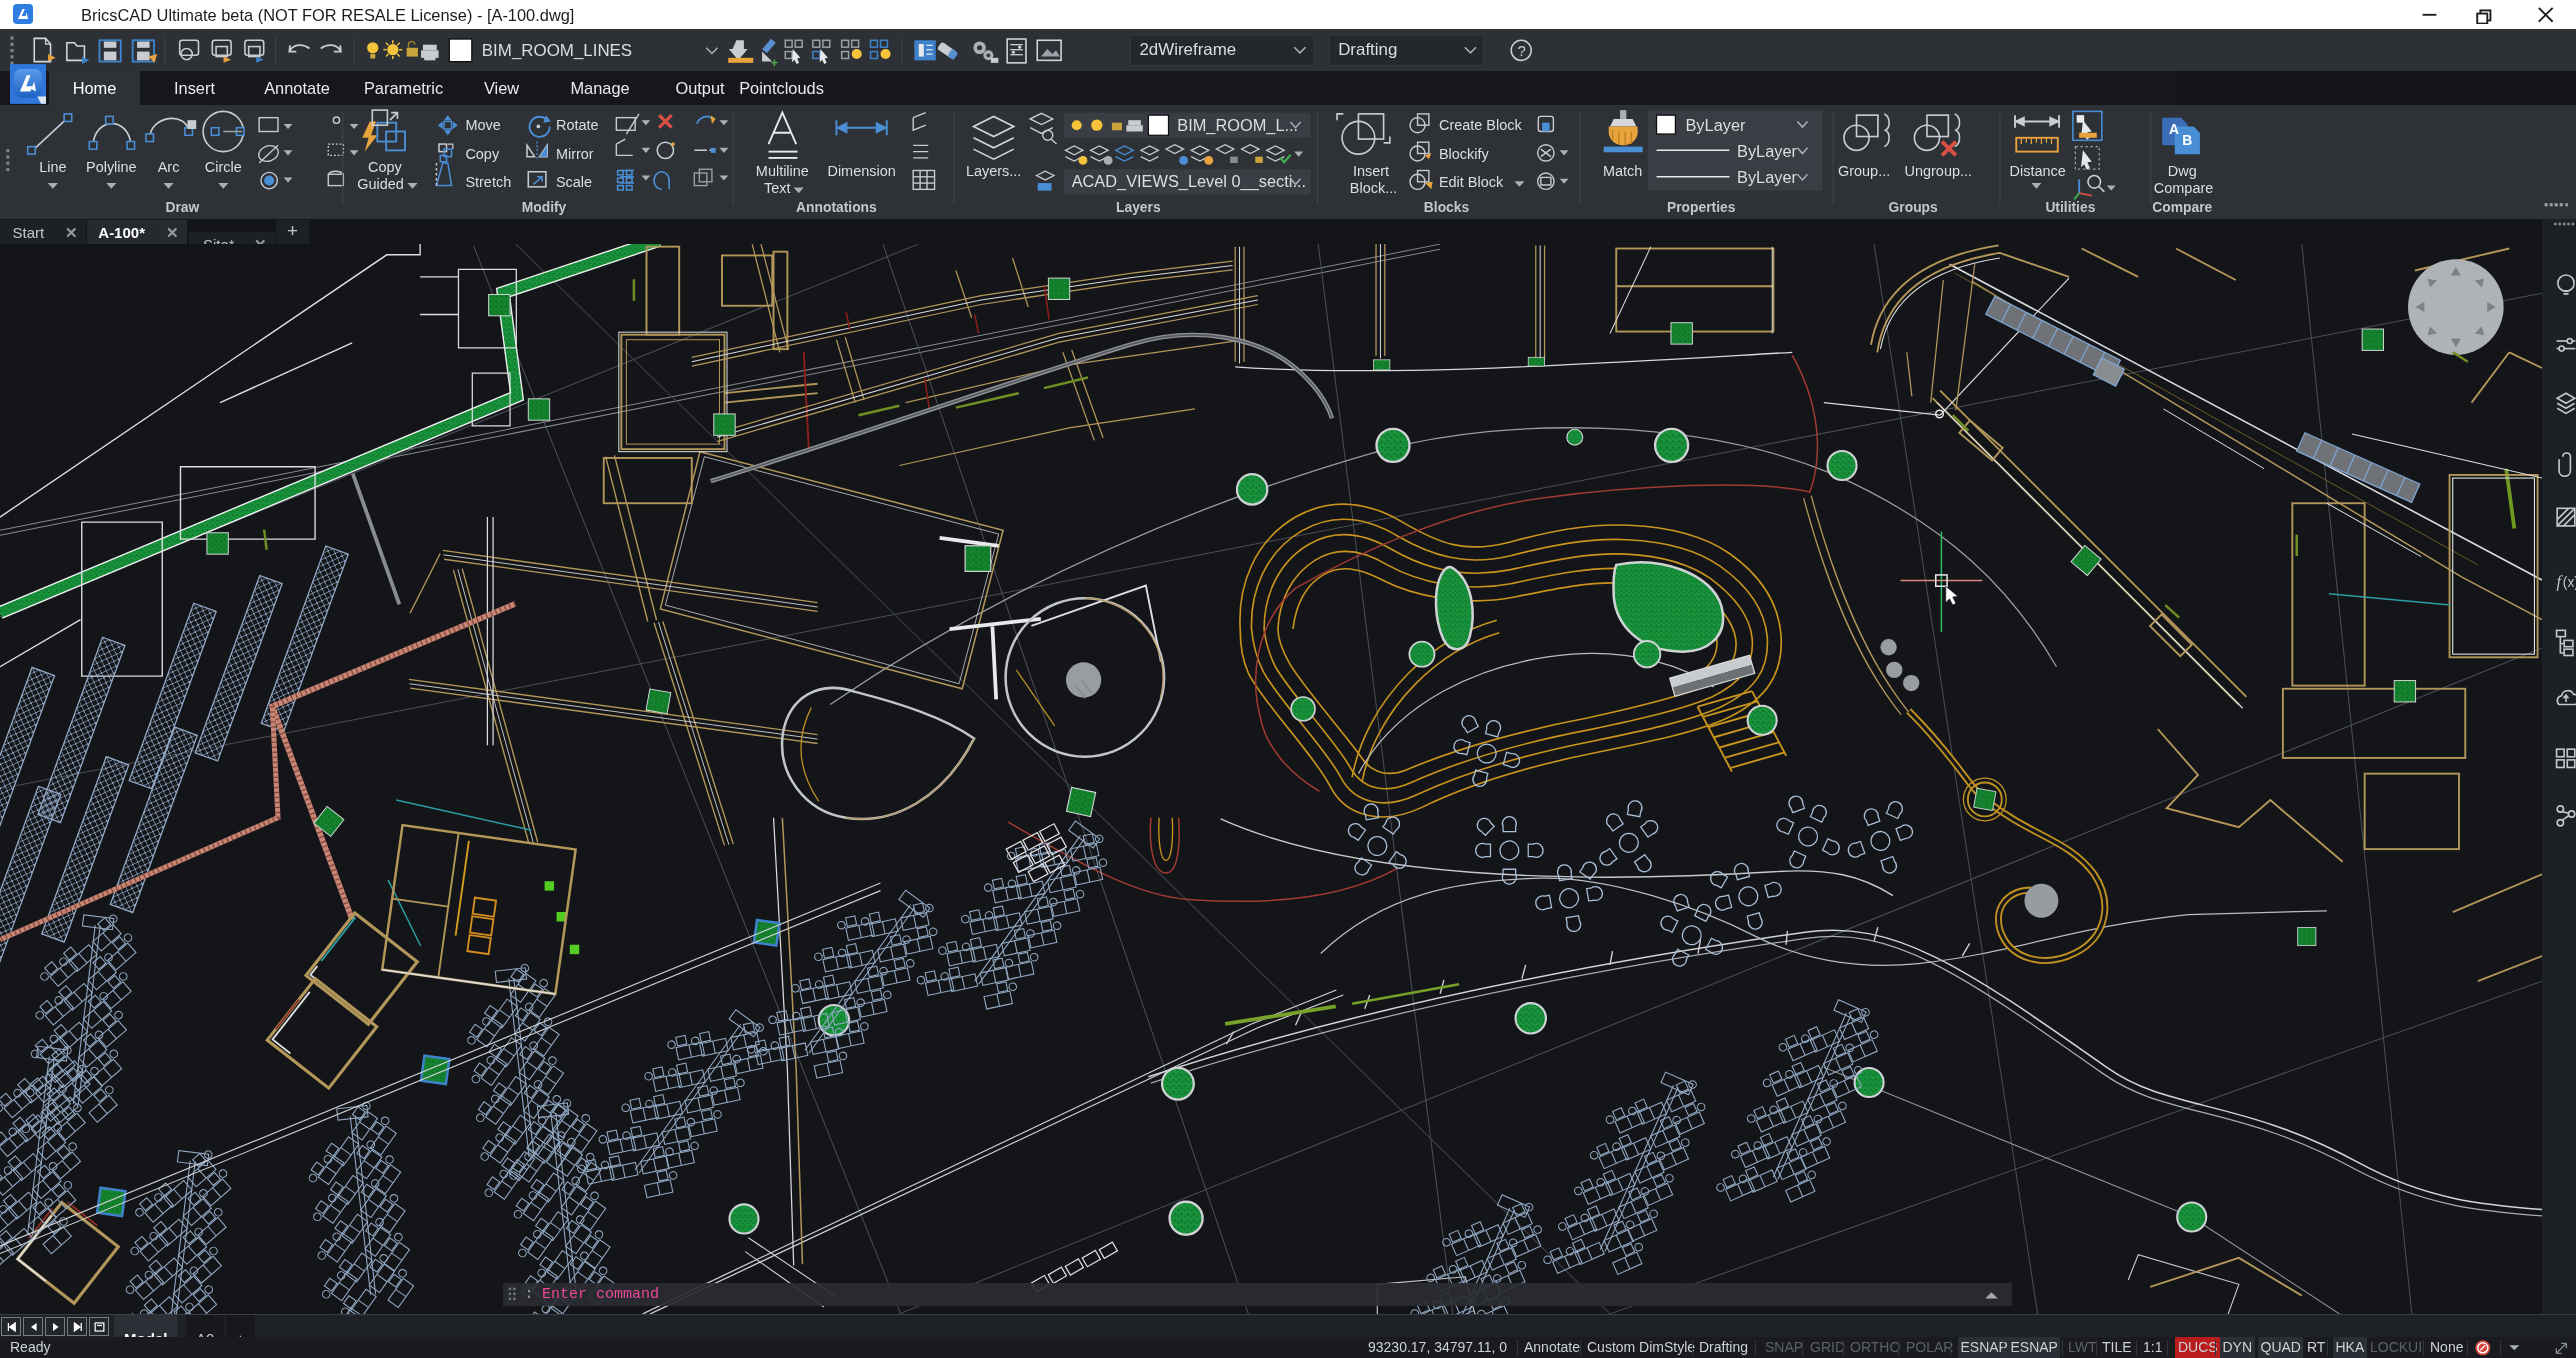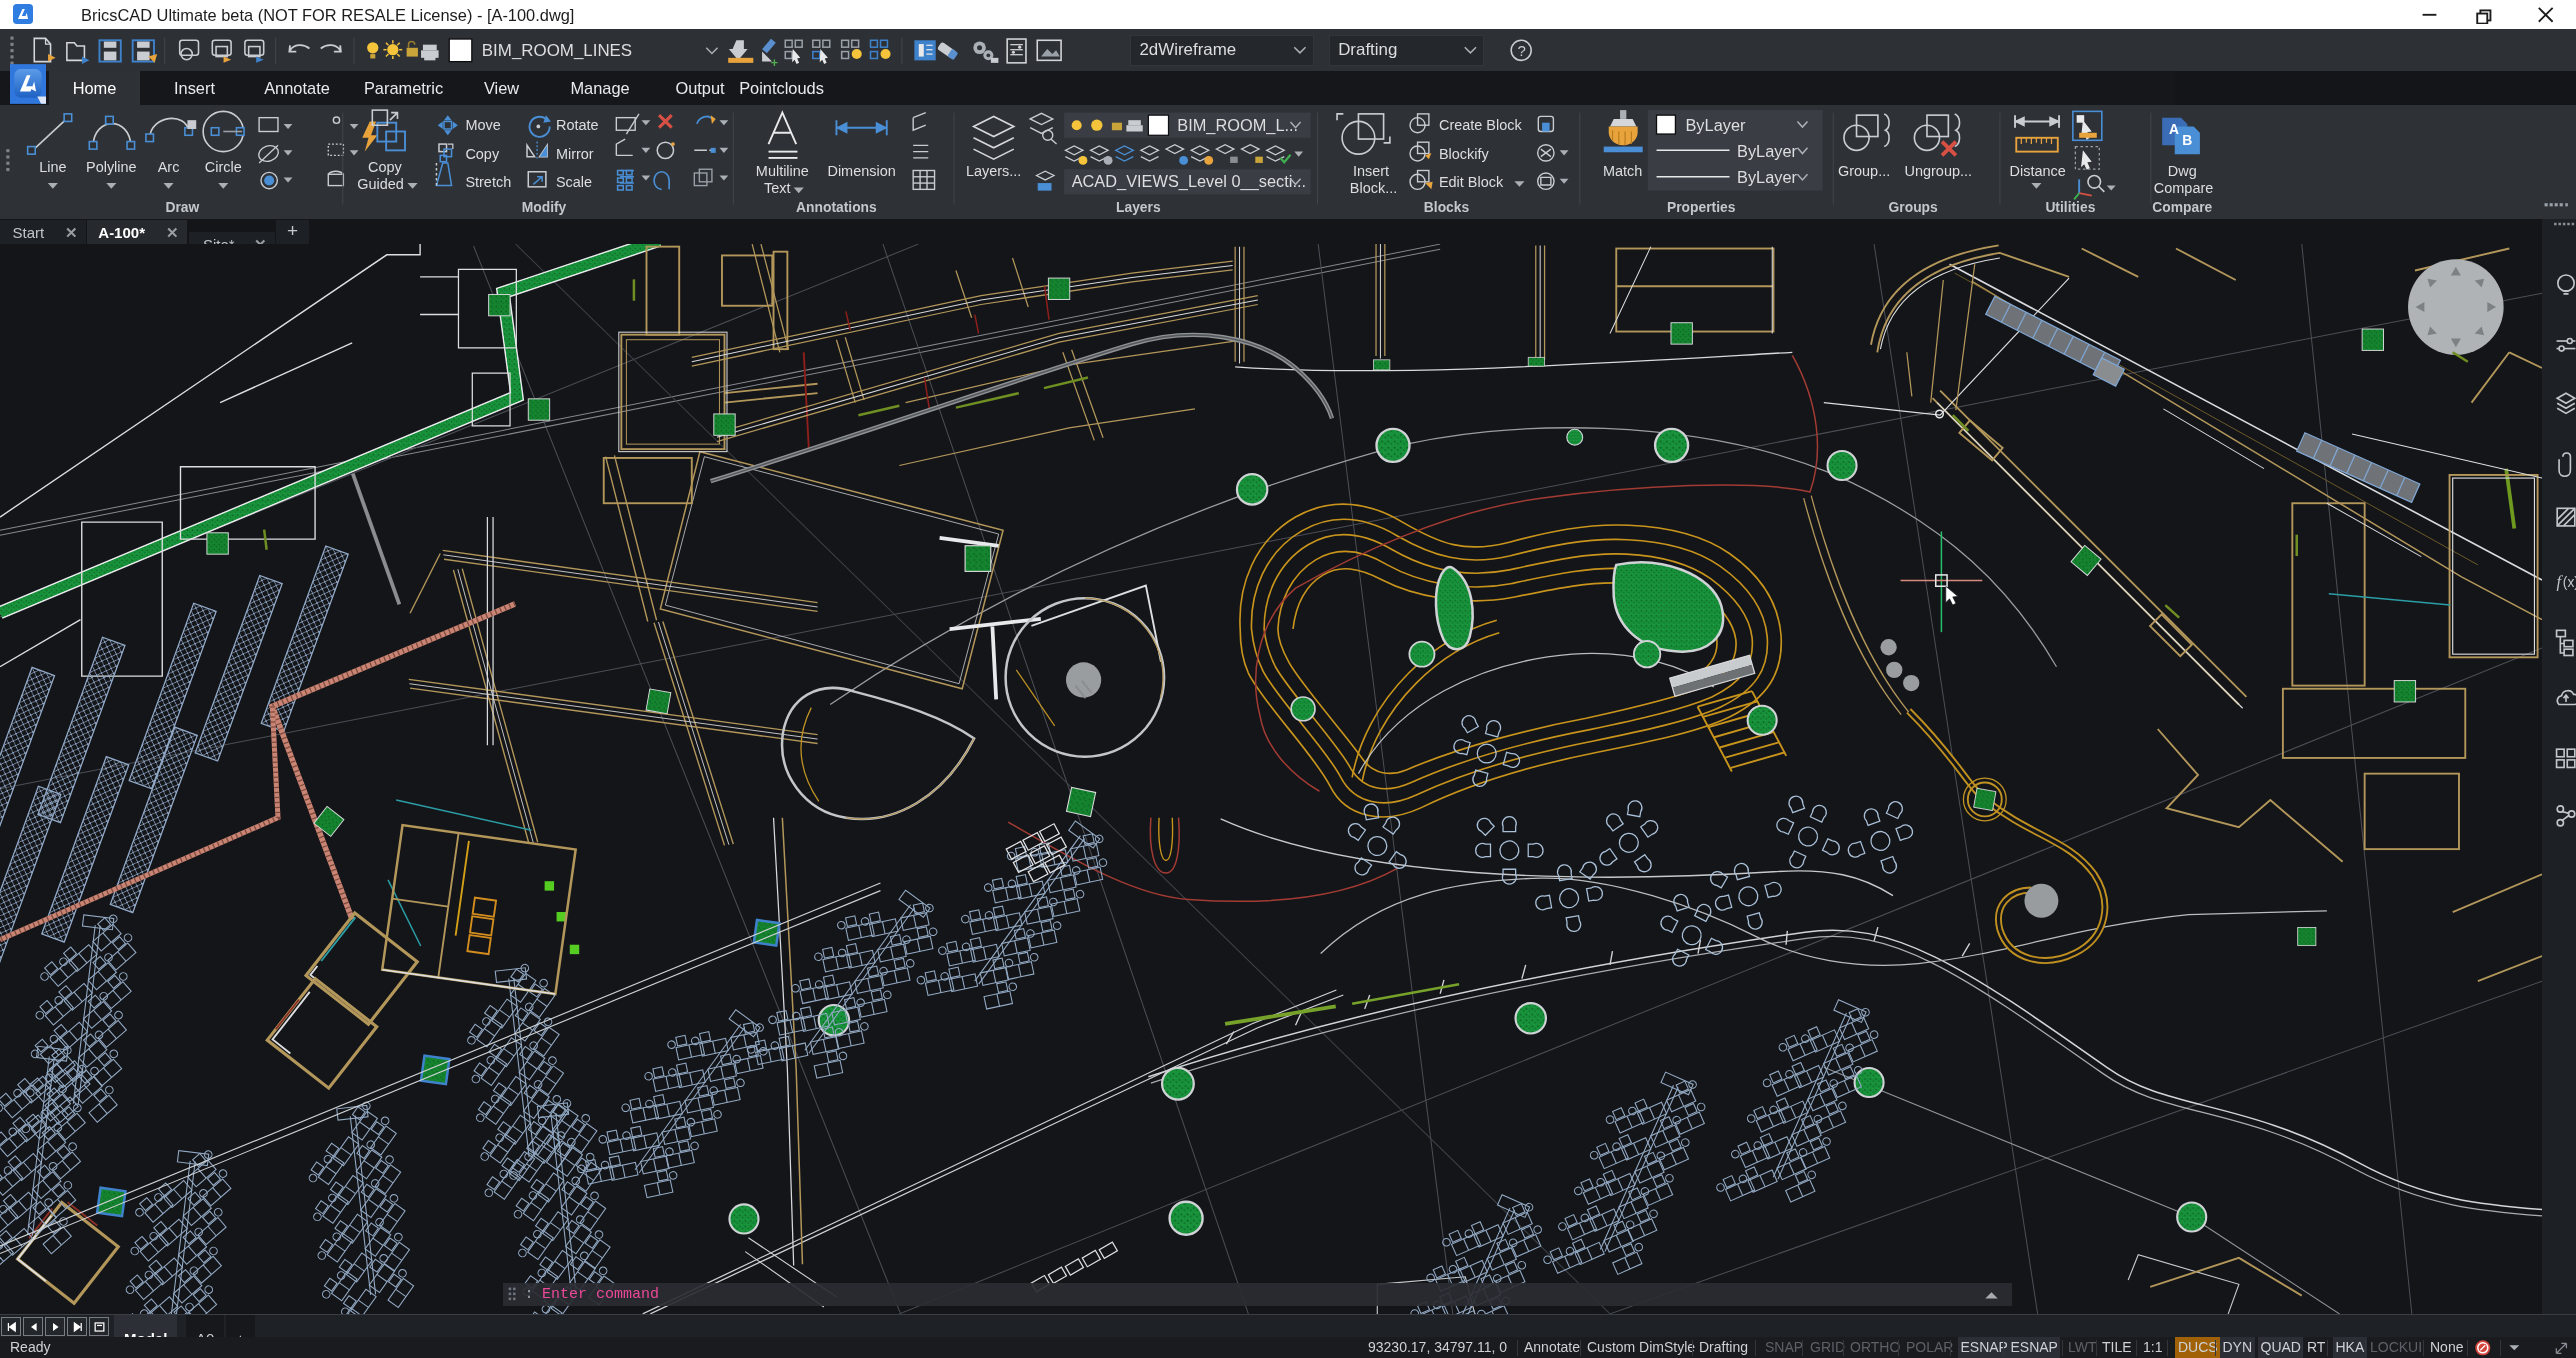--- a/index.html
+++ b/index.html
@@ -1195,21 +1195,21 @@
   <div class="item" style="left:1958px;background:#2b2f35;padding:0 2.5px;">ESNAP</div>
     <div class="sep" style="left:2003px;"></div>
   <div class="item" style="left:2008px;background:#2b2f35;padding:0 2.5px;">ESNAP</div>
     <div class="sep" style="left:2062px;"></div>
   <div class="item dim" style="left:2068px;">LWT</div>
     <div class="sep" style="left:2096px;"></div>
   <div class="item" style="left:2102px;">TILE</div>
     <div class="sep" style="left:2136px;"></div>
   <div class="item" style="left:2143px;">1:1</div>
     <div class="sep" style="left:2167px;"></div>
-  <div class="item" style="left:2175px;background:#a16207;padding:0 3px;">DUCS</div>
+  <div class="item" style="left:2175px;background:#b91c1c;padding:0 3px;">DUCS</div>
     <div class="sep" style="left:2215px;"></div>
   <div class="item" style="left:2220px;background:#2b2f35;padding:0 2.5px;">DYN</div>
     <div class="sep" style="left:2251px;"></div>
   <div class="item" style="left:2258px;background:#2b2f35;padding:0 2.5px;">QUAD</div>
     <div class="sep" style="left:2302px;"></div>
   <div class="item" style="left:2307px;">RT</div>
     <div class="sep" style="left:2327px;"></div>
   <div class="item" style="left:2333px;background:#2b2f35;padding:0 2.5px;">HKA</div>
     <div class="sep" style="left:2365px;"></div>
   <div class="item dim" style="left:2370px;">LOCKUI</div>

